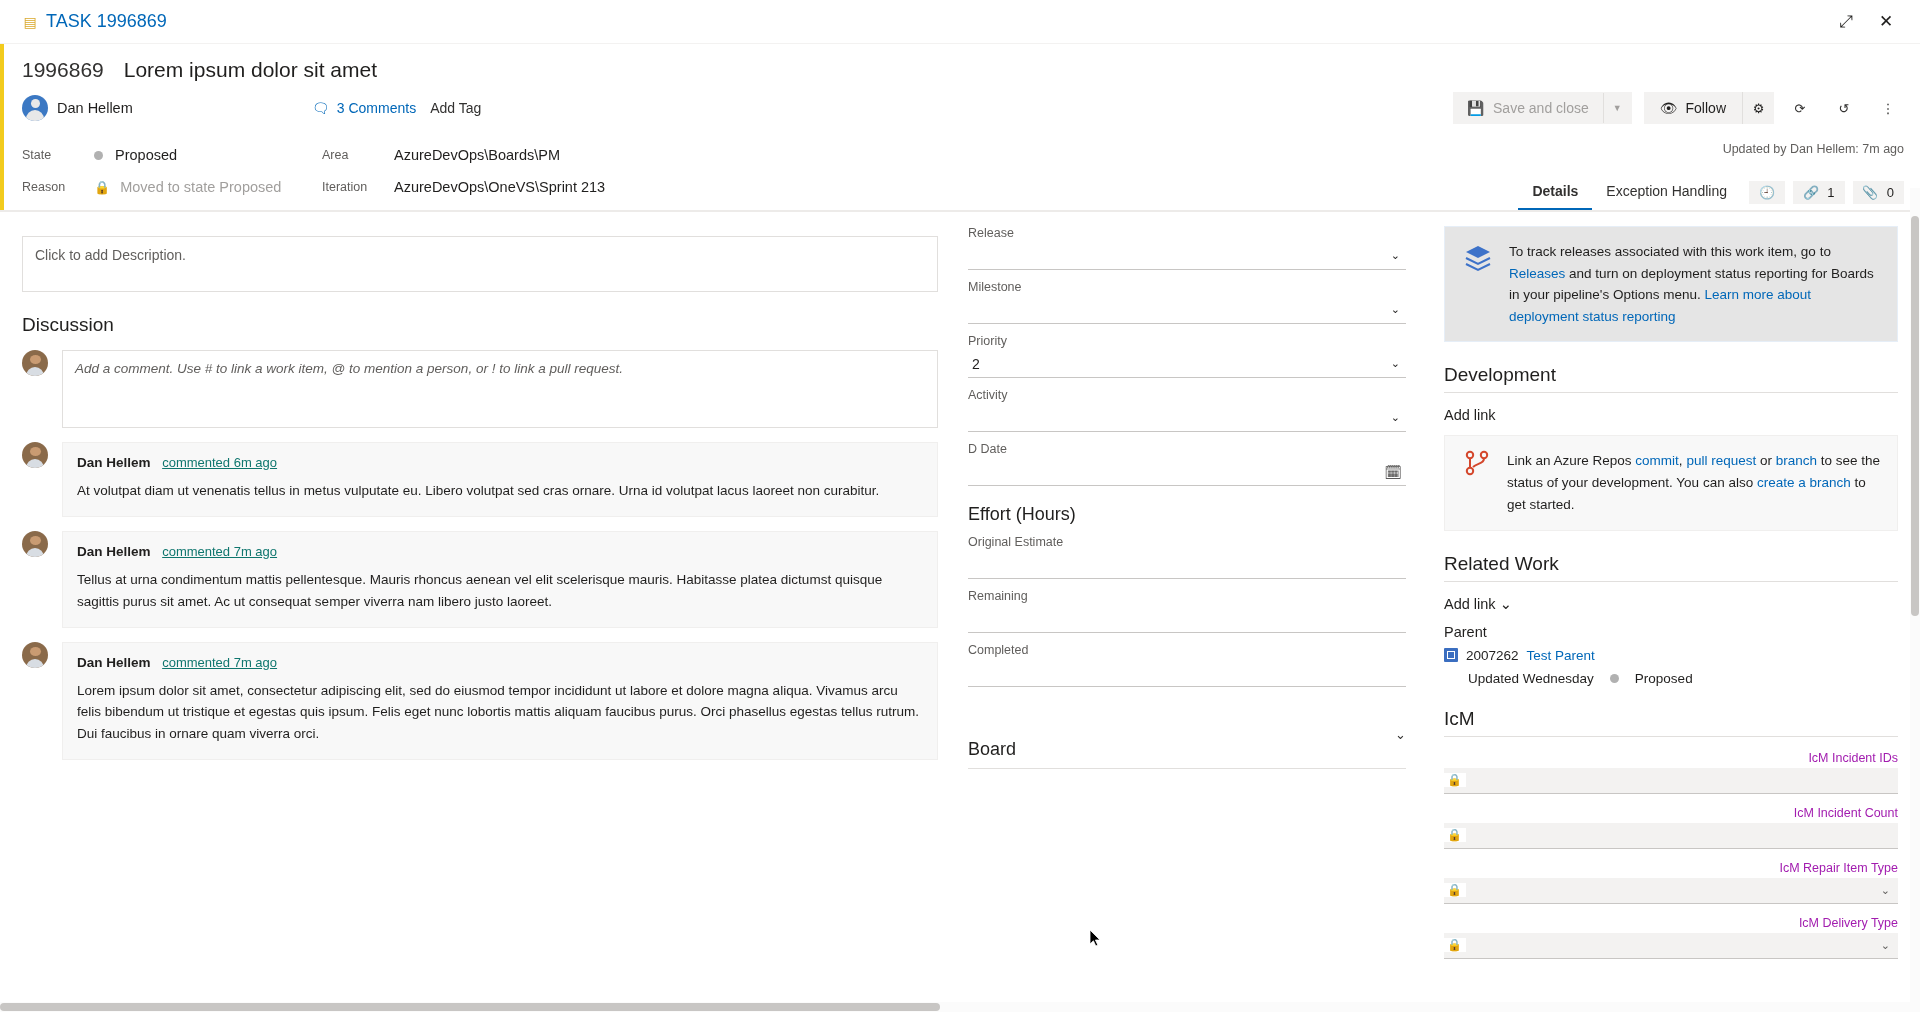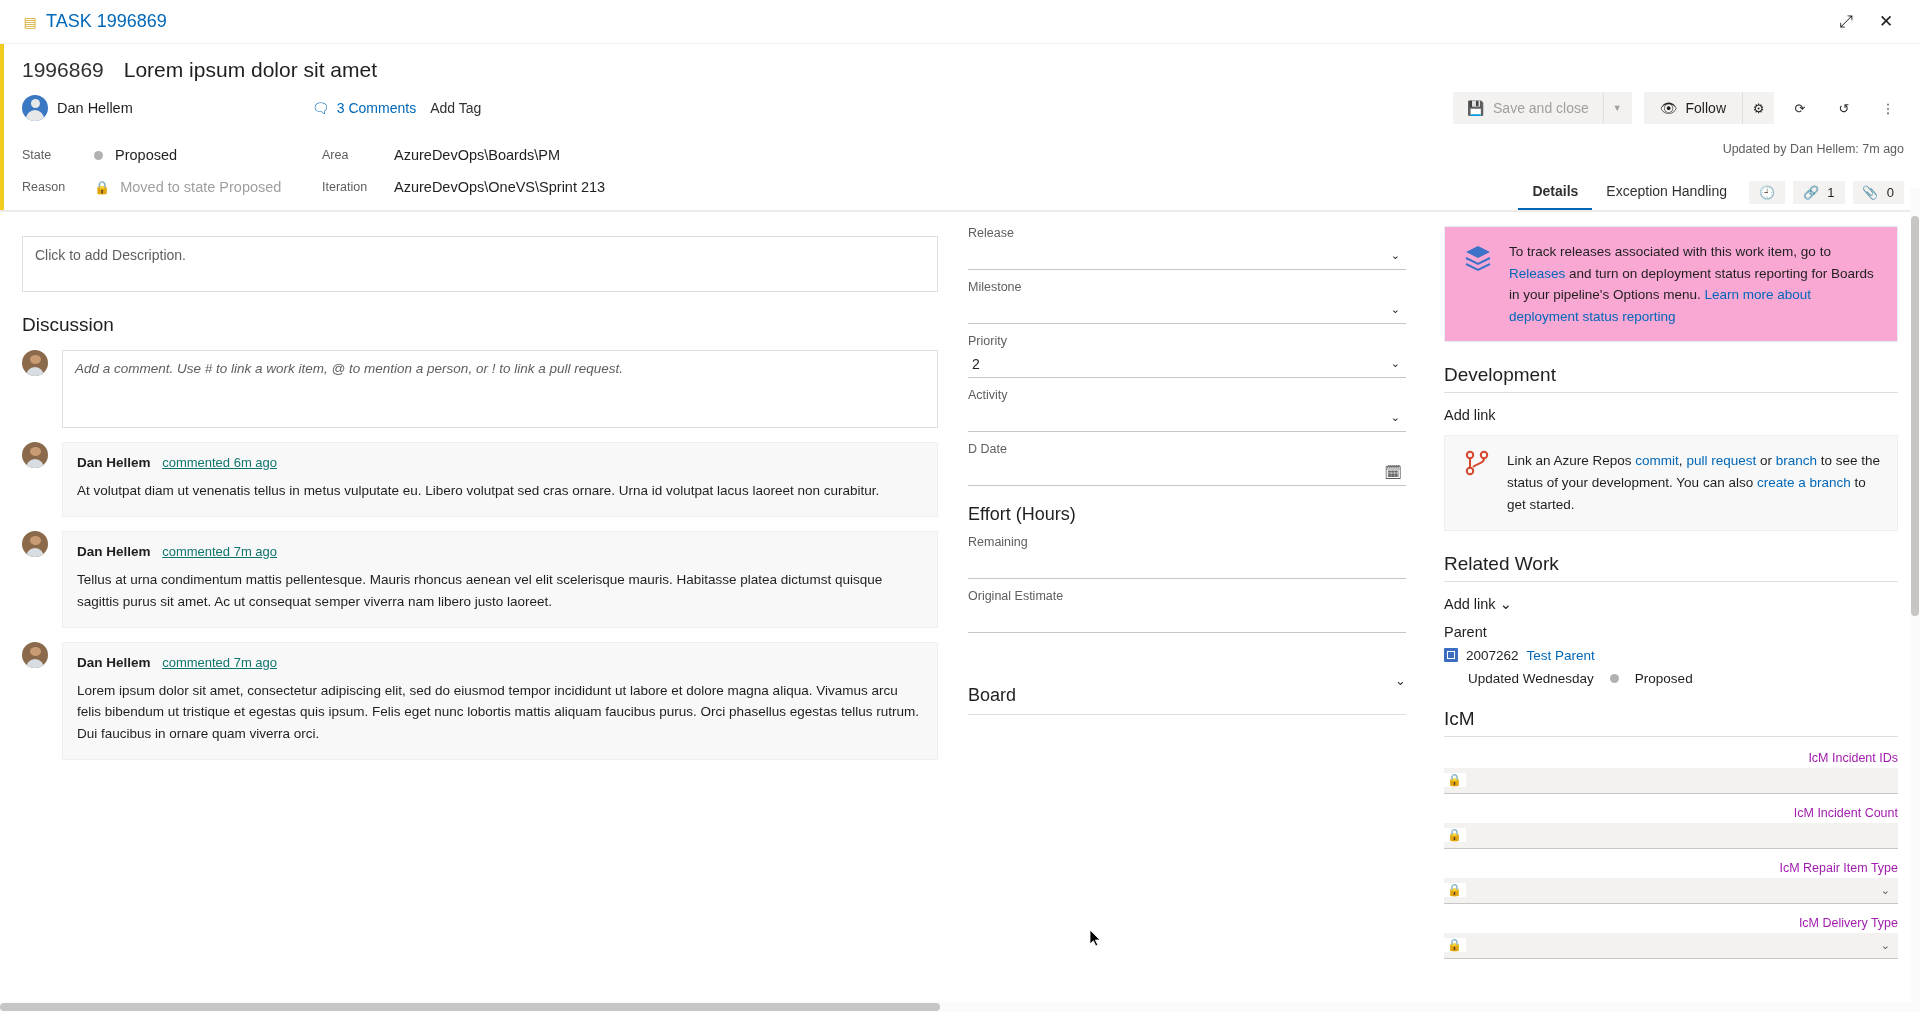--- a/index.html
+++ b/index.html
@@ -319,21 +319,21 @@
     border-bottom: 1px solid #e1dfdd;
     padding-bottom: 8px;
     margin-top: 22px;
   }
   .board-head .t { font-size: 18px; margin-top: 30px; }
   .board-head .chev { font-size: 13px; color: #323130; }
 
   
   .info-card {
     display: flex; gap: 14px;
-    background: #f9a8d4;
+    background: #e5e5e5;
     border: 1px solid #e6eef7;
     padding: 14px 16px;
     margin-bottom: 22px;
   }
   .info-card .ic {
     width: 34px; height: 34px;
     flex: none;
     display: flex; align-items: center; justify-content: center;
     color: #3d72c9;
   }
@@ -608,33 +608,39 @@
         <div class="mf-label">D Date</div>
         <div class="mf-input">
           <span class="val"></span>
           <span class="cal">🗓</span>
         </div>
       </div>
 
       <div class="mid-section-title">Effort (Hours)</div>
 
       <div class="mf">
+        <div class="mf-label">Original Estimate</div>
+        <div class="mf-input">
+          <span class="val"></span>
+        </div>
+      </div>
+
+      <div class="mf">
         <div class="mf-label">Remaining</div>
         <div class="mf-input">
           <span class="val"></span>
         </div>
       </div>
 
       <div class="mf">
-        <div class="mf-label">Original Estimate</div>
+        <div class="mf-label">Completed</div>
         <div class="mf-input">
           <span class="val"></span>
         </div>
       </div>
-
 
       <div class="board-head">
         <span class="t">Board</span>
         <span class="chev">⌄</span>
       </div>
     </div>
 
     <div class="col-right">
 
       <div class="info-card">

